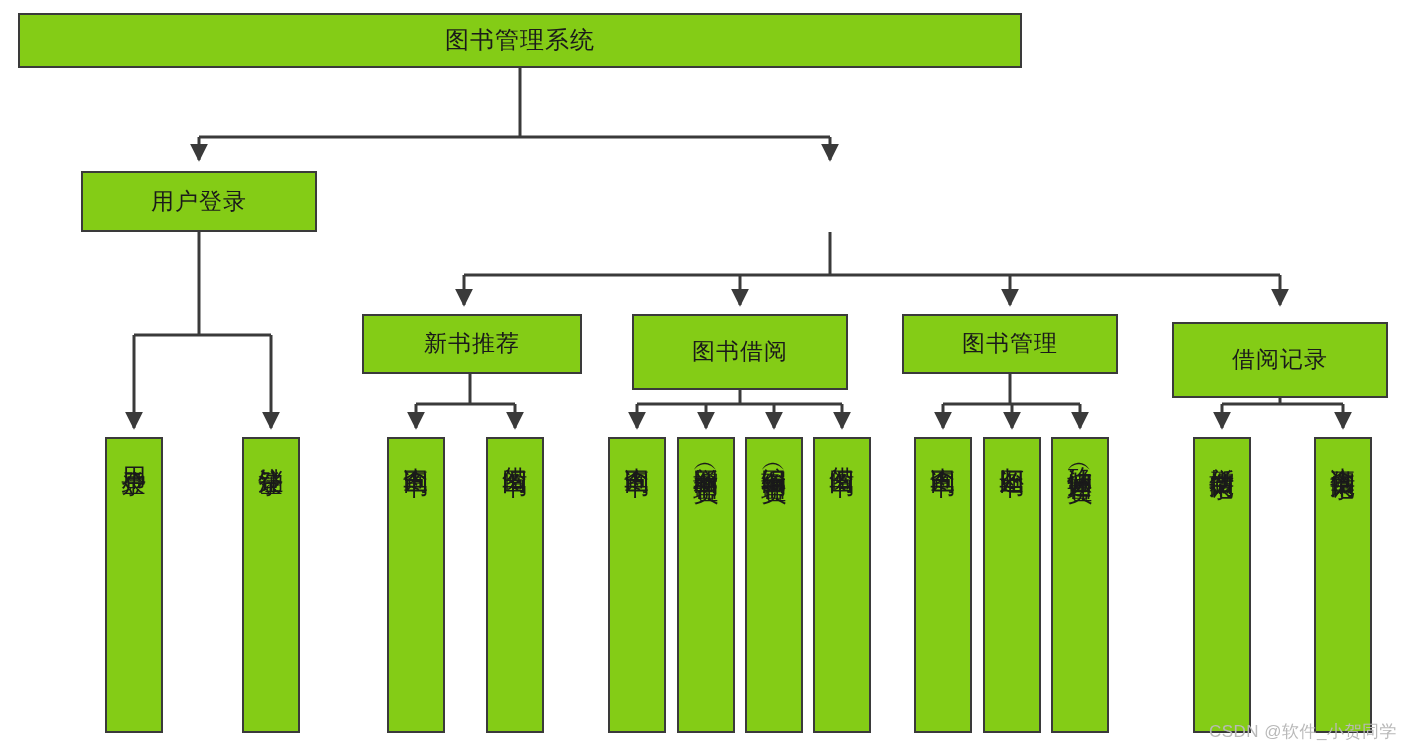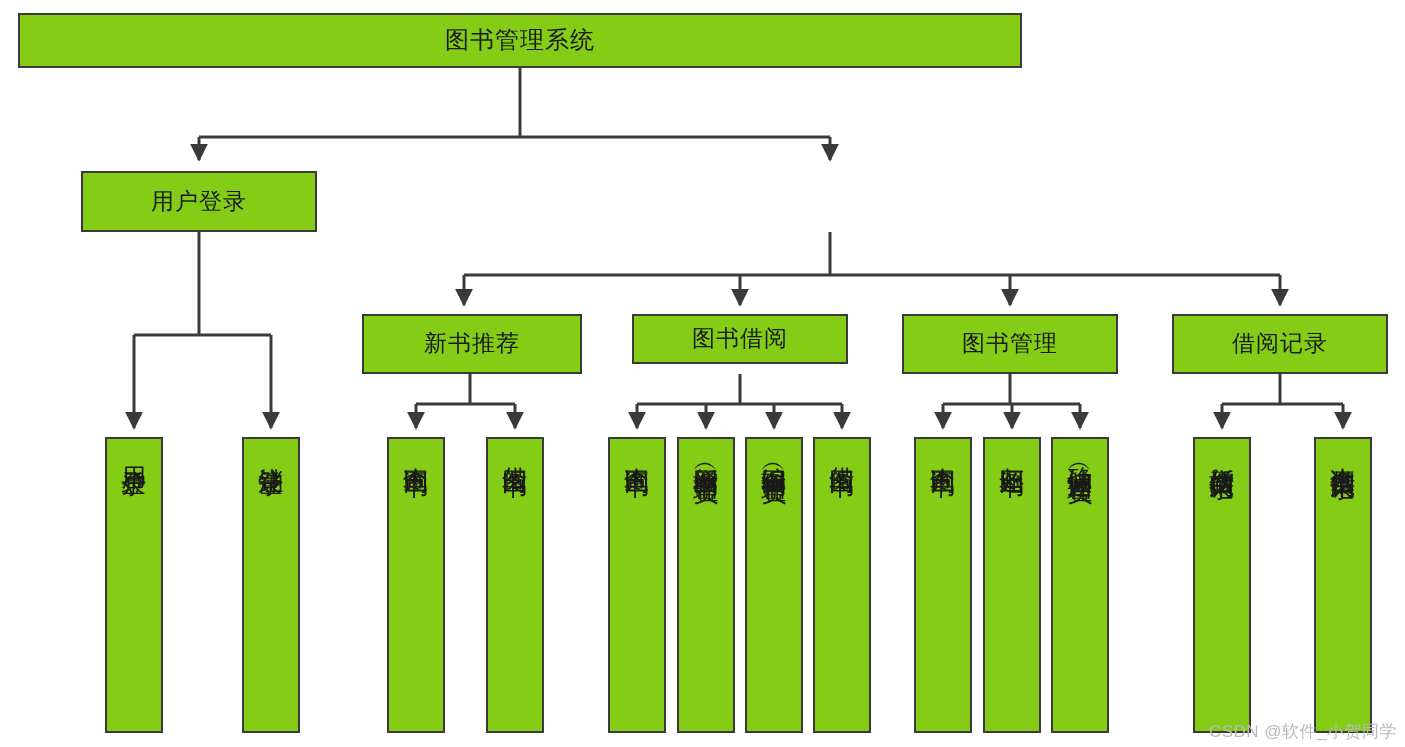--- a/index.html
+++ b/index.html
@@ -111,27 +111,27 @@
     <span class="lbl">图书管理系统</span>
   </div>
 
   <div class="node h-node" style="left:81px;top:171px;width:236px;height:61px;">
     <span class="lbl">用户登录</span>
   </div>
 
   <div class="node h-node" style="left:362px;top:314px;width:220px;height:60px;">
     <span class="lbl">新书推荐</span>
   </div>
-  <div class="node h-node" style="left:632px;top:314px;width:216px;height:50px;">
+  <div class="node h-node" style="left:632px;top:314px;width:216px;height:76px;">
     <span class="lbl">图书借阅</span>
   </div>
   <div class="node h-node" style="left:902px;top:314px;width:216px;height:60px;">
     <span class="lbl">图书管理</span>
   </div>
-  <div class="node h-node" style="left:1172px;top:314px;width:216px;height:60px;">
+  <div class="node h-node" style="left:1172px;top:322px;width:216px;height:76px;">
     <span class="lbl">借阅记录</span>
   </div>
 
   <div class="node v-node" style="left:105px;top:437px;width:58px;height:296px;">
     <span class="lbl">用户登录</span>
   </div>
   <div class="node v-node" style="left:242px;top:437px;width:58px;height:296px;">
     <span class="lbl">注销登录</span>
   </div>
 

